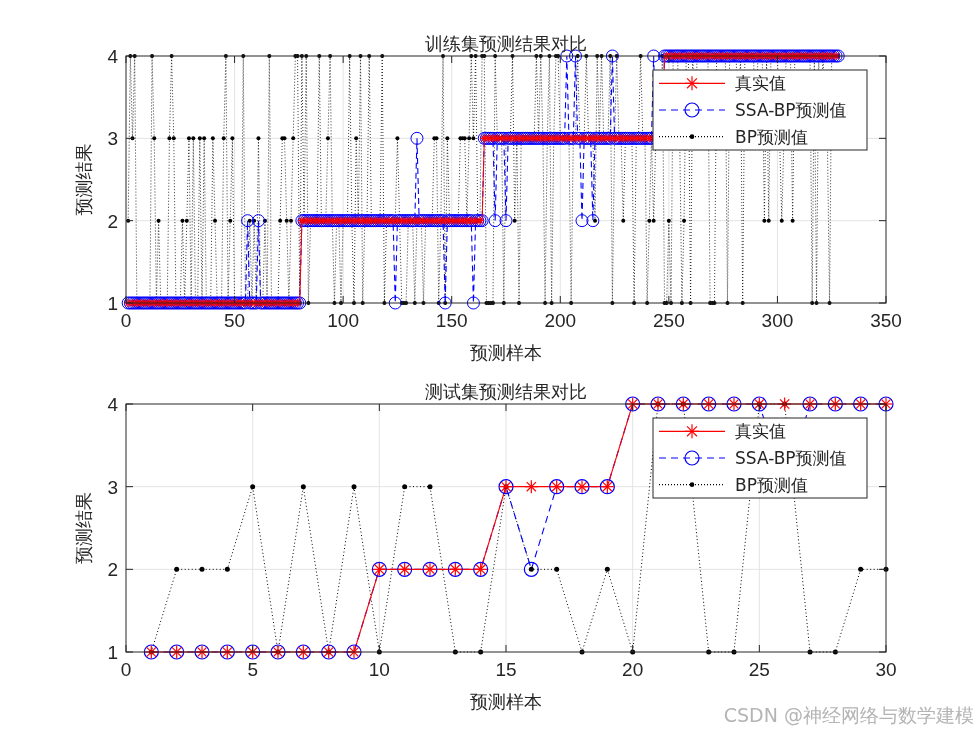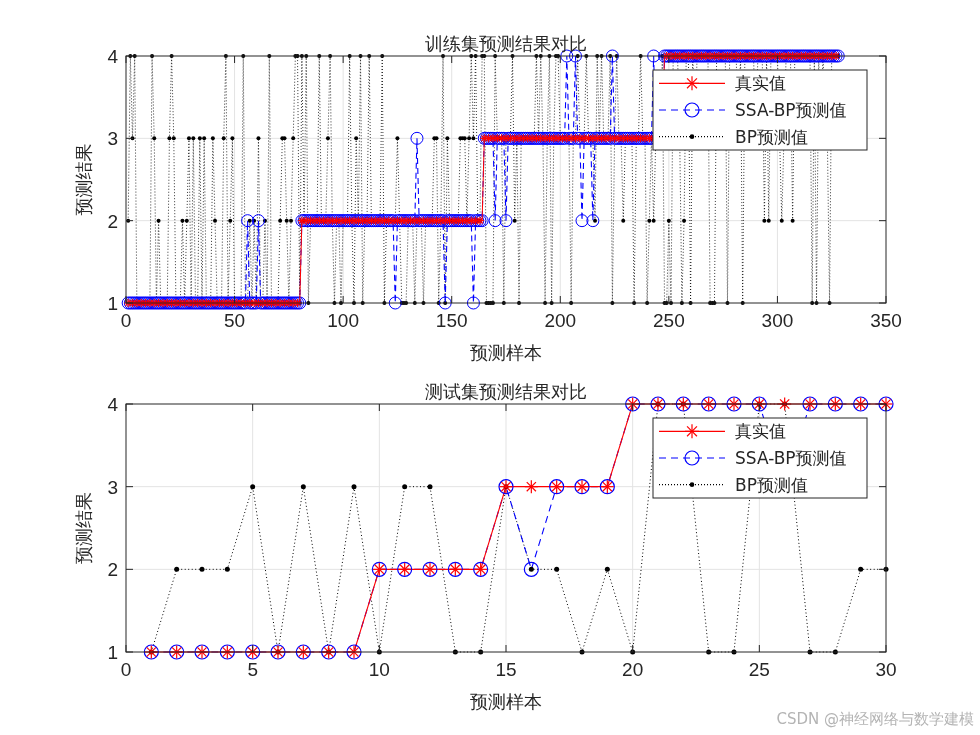--- a/index.html
+++ b/index.html
@@ -1,19 +1,19 @@
 <!DOCTYPE html>
 <html><head>
 <meta charset="utf-8">
 <style>
   html, body { margin:0; padding:0; background:#ffffff; }
   body { width:980px; height:735px; position:relative; overflow:hidden;
          font-family:"Liberation Sans", "DejaVu Sans", sans-serif; }
   #fig { position:absolute; left:0; top:0; }
-  .watermark { position:absolute; right:6px; bottom:6px; font-size:15px; color:#b4b4b4;
+  .watermark { position:absolute; right:6px; bottom:6px; font-size:19px; color:#b4b4b4;
                font-family:"DejaVu Sans", sans-serif; }
 </style>
 </head>
 <body>
 
 <svg id="fig" width="980" height="735" xmlns="http://www.w3.org/2000/svg">
   <g id="ax0">
       <rect x="126" y="56" width="760" height="247" fill="#fff"></rect>
       <line x1="234.57142857142856" x2="234.57142857142856" y1="56" y2="303" stroke="#e3e3e3" stroke-width="1"></line>
       <line x1="343.1428571428571" x2="343.1428571428571" y1="56" y2="303" stroke="#e3e3e3" stroke-width="1"></line>

